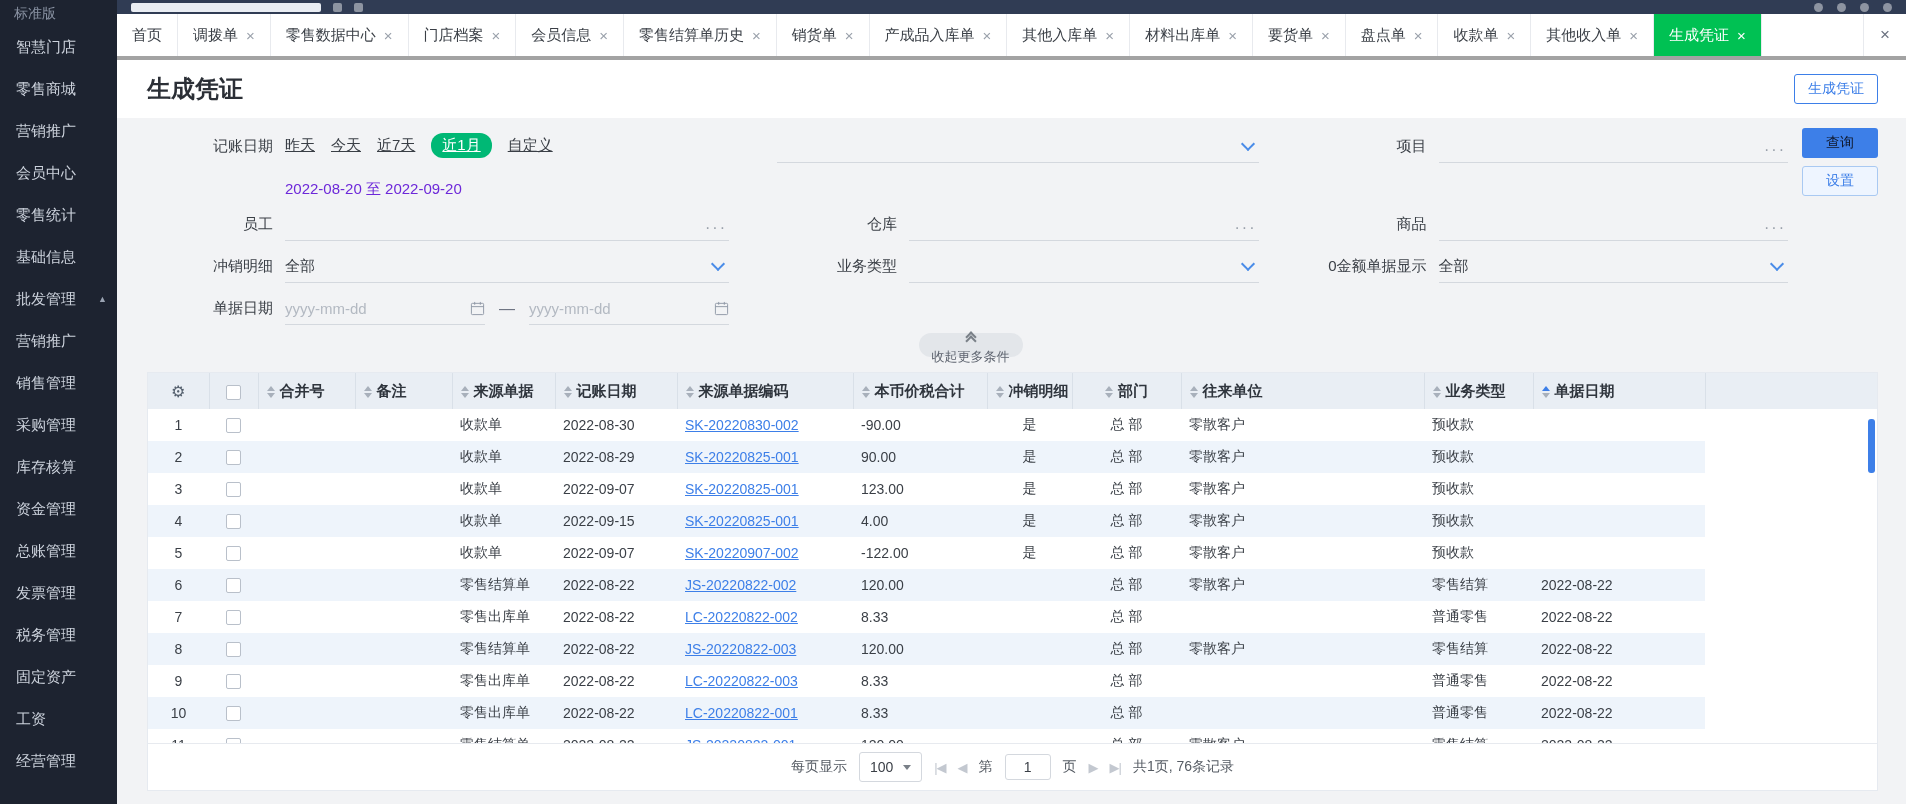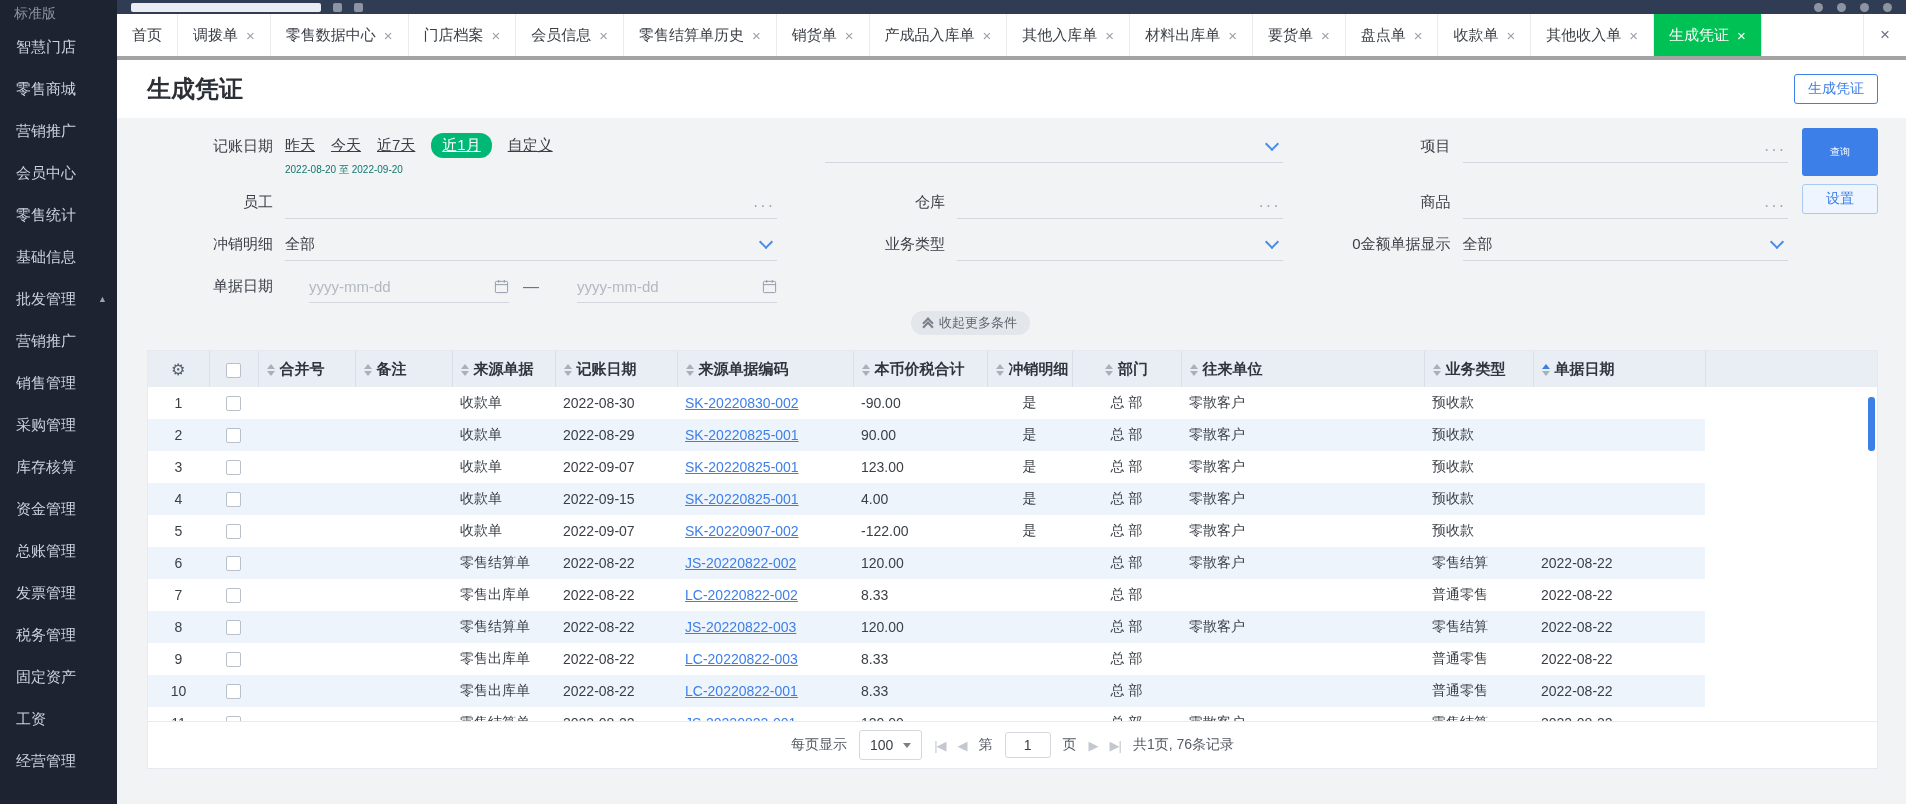--- a/index.html
+++ b/index.html
@@ -42,41 +42,41 @@
 
   
   .filters{position:relative;background:#f2f3f5;padding:12px 118px 0 36px;flex:none;}
   .f-grid{display:grid;grid-template-columns:1fr 1fr 1fr;column-gap:48px;row-gap:9px;}
   .f-cell{display:flex;gap:12px;min-height:32px;}
   .f-label{width:120px;flex:none;text-align:right;color:#3a3f46;font-size:15px;line-height:32px;white-space:nowrap;}
   .f-ctrl{flex:1;min-width:0;position:relative;}
   .quick-opts{height:30px;display:flex;align-items:center;gap:16px;font-size:15px;color:#3a3f46;}
   .qopt{cursor:pointer;text-decoration:underline;}
   .qopt.sel{background:#00b875;color:#fff;border-radius:12px;padding:3px 11px;}
-  .date-range{font-size:10px;color:#0f766e;margin-top:3px;}
+  .date-range{font-size:15px;color:#6d28d9;margin-top:20px;}
   .underline{position:relative;height:32px;border-bottom:1px solid #d4d8de;display:flex;align-items:center;
     font-size:15px;color:#3a3f46;}
   .underline .bare{border:none;outline:none;background:transparent;flex:1;font:inherit;color:inherit;min-width:0;height:100%;padding:0;}
   .underline .bare::placeholder{color:#b3b9c2;}
   .more{position:absolute;right:2px;bottom:4px;color:#9aa1ab;font-size:16px;letter-spacing:2px;cursor:pointer;line-height:1;}
   .chev{position:absolute;right:6px;top:9px;width:8px;height:8px;border-right:2px solid #4a8ce8;
     border-bottom:2px solid #4a8ce8;transform:rotate(45deg);cursor:pointer;}
   .dates-ctrl{display:flex;align-items:center;gap:14px;flex:1;}
-  .date-box{width:200px;flex:none;margin-left:24px;}
+  .date-box{width:200px;flex:none;}
   .dash{color:#6b7280;}
   .cal{flex:none;margin-left:auto;}
   .collapse-row{display:flex;justify-content:center;padding:8px 0 10px;}
   .collapse-pill{background:#e3e6ea;color:#5f6570;border-radius:12px;height:24px;padding:0 13px;
-    display:flex;align-items:center;gap:7px;font-size:13px;cursor:pointer;}
+    display:flex;align-items:center;gap:7px;font-size:13px;cursor:pointer;flex-direction:column;}
   .dchev{display:flex;flex-direction:column;}
   .dchev i{width:6px;height:6px;border-top:2px solid #7a8088;border-left:2px solid #7a8088;
     transform:rotate(45deg);margin-bottom:-4px;}
   .action-rail{position:absolute;top:10px;right:28px;display:flex;flex-direction:column;gap:8px;}
-  .btn-primary{width:76px;height:48px;background:#3d7fe8;color:#ffffff;border:none;border-radius:3px;
-    font-size:10px;cursor:pointer;font-family:inherit;}
+  .btn-primary{width:76px;height:30px;background:#3d7fe8;color:#0f172a;border:none;border-radius:3px;
+    font-size:14px;cursor:pointer;font-family:inherit;}
   .btn-light{width:76px;height:30px;background:#eef5ff;color:#3d7fe8;border:1px solid #a9c9f2;
     border-radius:3px;font-size:14px;cursor:pointer;font-family:inherit;}
 
   
   .card{margin:5px 28px 0 30px;background:#fff;border:1px solid #e6eaf0;position:relative;flex:none;}
   .tbl-viewport{height:370px;overflow:hidden;}
   table.tbl{width:100%;border-collapse:collapse;table-layout:fixed;}
   .tbl thead th{background:#e9eef4;height:36px;font-size:15px;font-weight:bold;color:#2f353d;
     text-align:left;padding:0 8px;border-right:1px solid #d9e0e8;white-space:nowrap;overflow:hidden;}
   .tbl thead th:last-child{border-right:none;}

